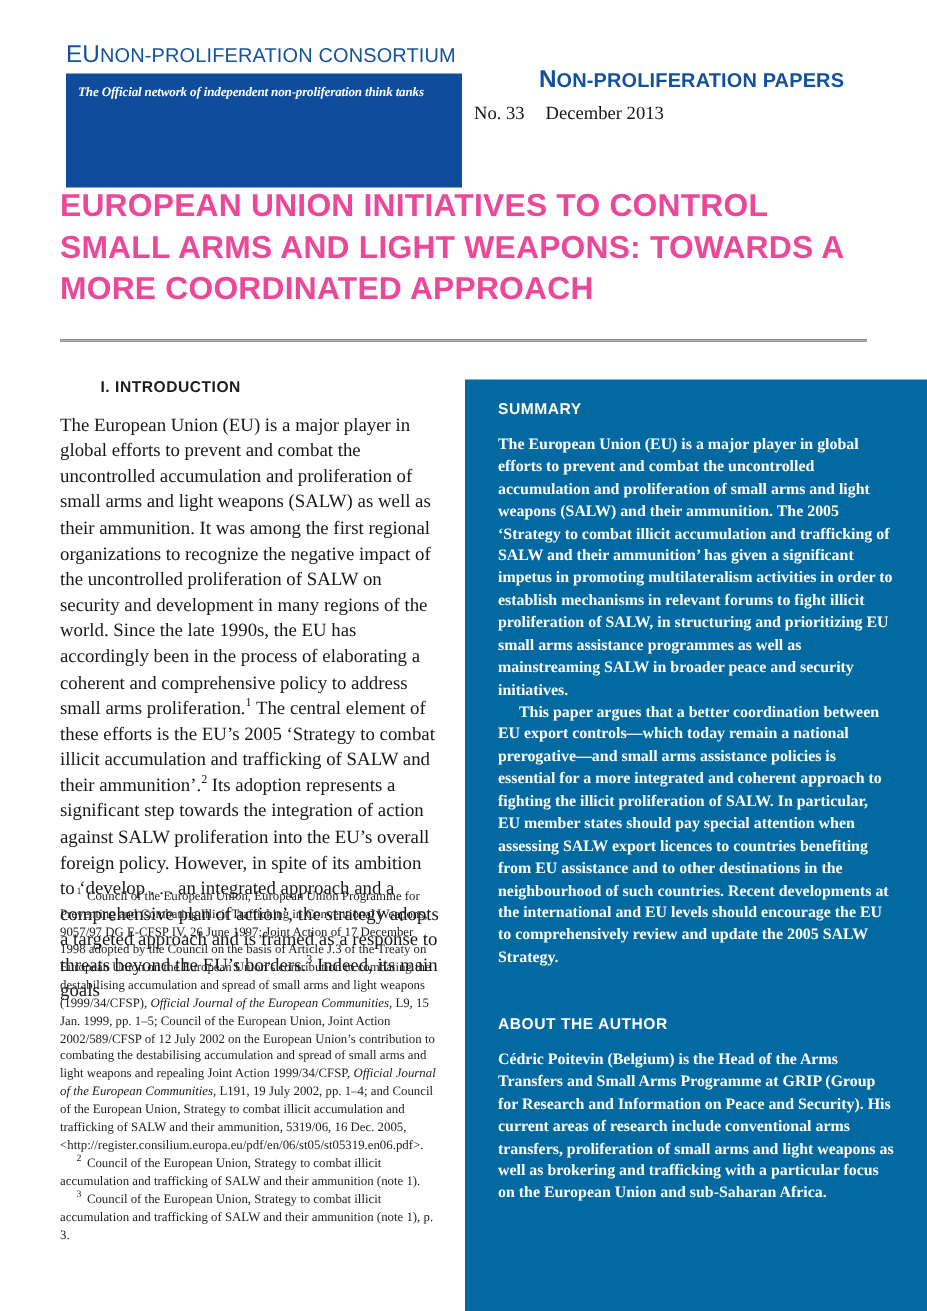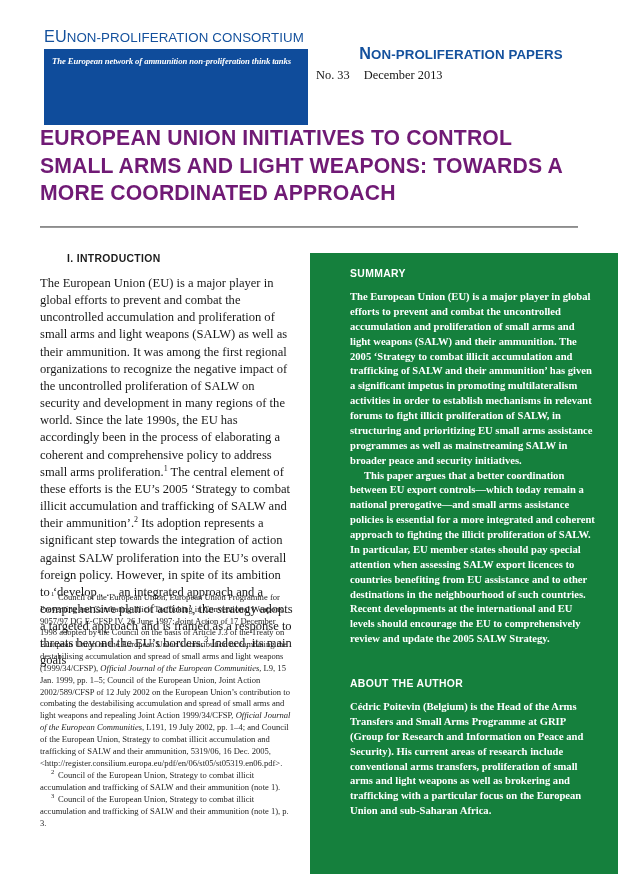--- a/index.html
+++ b/index.html
@@ -102,21 +102,21 @@
     left: 40px;
     top: 124px;
     width: 538px;
   }
   .doc-title {
     font-family: "Liberation Sans", sans-serif;
     font-weight: bold;
     font-size: 21.2px;
     line-height: 1.30;
     letter-spacing: 0.15px;
-    color: #701a75;
+    color: #ec4899;
     margin: 0;
     text-transform: uppercase;
   }
   .rule-top {
     margin-top: 19px;
     border-top: 1.6px solid #8c8c8c;
   }
   .author {
     font-family: "Liberation Serif", serif;
     font-size: 10.6px;
@@ -183,24 +183,24 @@
   }
   .fn i { font-style: italic; }
 
   
   .summary-panel {
     position: absolute;
     left: 310px;
     top: 253px;
     width: 308px;
     height: 621px;
-    background: #15803d;
+    background: #0369a1;
     color: #ffffff;
     box-sizing: border-box;
-    padding: 15px 22px 0 40px;
+    padding: 15px 22px 0 22px;
   }
   .panel-head {
     font-family: "Liberation Sans", sans-serif;
     font-weight: bold;
     font-size: 10.4px;
     letter-spacing: 0.35px;
     color: #ffffff;
     margin: 0 0 11px 0;
   }
   .panel-head.second {
@@ -221,21 +221,21 @@
 </head>
 <body>
 
 <div class="page">
 
   <div class="masthead">
 
     <div class="logo-block">
       <div class="logo-title"><span>EU</span><span class="sc">NON-PROLIFERATION CONSORTIUM</span></div>
       <div class="logo-box">
-        <div class="logo-tagline">The European network of ammunition non-proliferation think tanks</div>
+        <div class="logo-tagline">The Official network of independent non-proliferation think tanks</div>
       </div>
     </div>
 
     <div class="series-block">
       <div class="series-title"><span>N</span><span class="sc">ON-PROLIFERATION PAPERS</span></div>
       <div class="series-meta">
         <span class="num">No. 33</span><span>December 2013</span>
       </div>
     </div>
 

